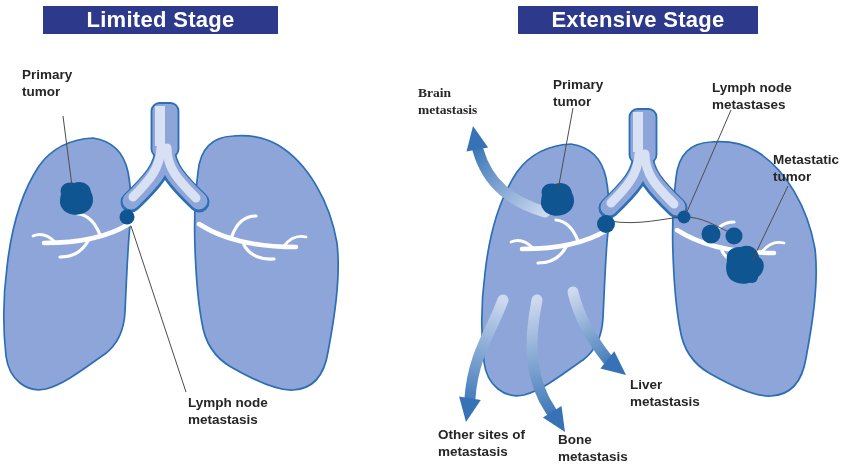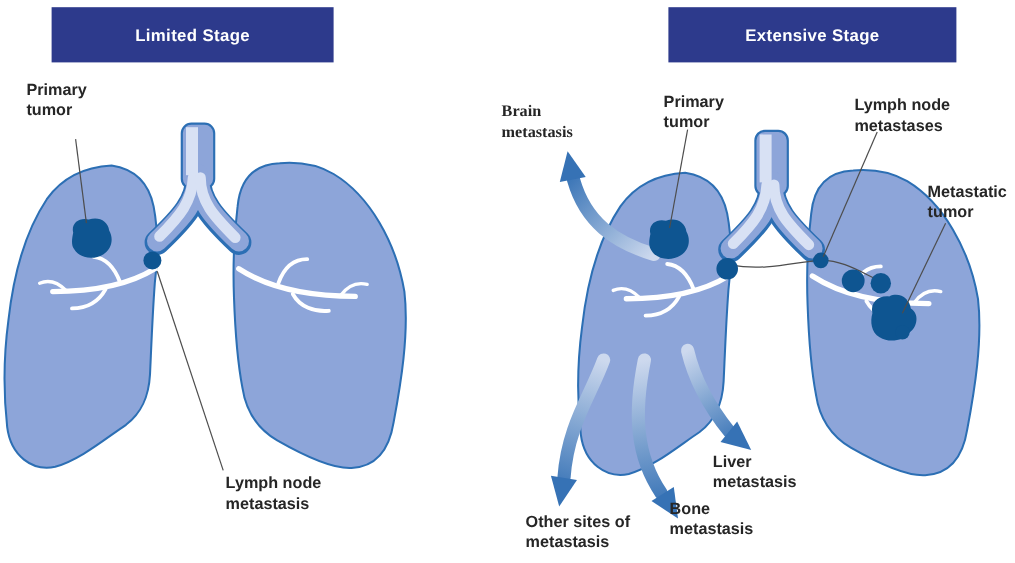--- a/index.html
+++ b/index.html
@@ -2,40 +2,40 @@
 <html style="--header_bg: #2d3a8c; --header_text: #ffffff; --lung_fill: #8da5d9; --lung_outline: #2c6fb4; --airway_light: #d8e1f4; --airway_white: #ffffff; --tumor_fill: #0e5591; --arrow_start: #cdd9ee; --arrow_end: #3672b5; --leader_line: #4d4d4d; --label_text: #262626;"><head>
 <meta charset="utf-8">
 <style>
   html,body{margin:0;padding:0;background:#ffffff;}
   #canvas{
     position:relative;width:846px;height:469px;background:#ffffff;
     font-family:"Liberation Sans",sans-serif;overflow:hidden;
   }
   #diagram-svg{position:absolute;left:0;top:0;}
   .header{
-    position:absolute;top:6px;height:46px;
+    position:absolute;top:6px;height:28px;
     background:var(--header_bg,#2d3a8c);color:var(--header_text,#ffffff);
     display:flex;align-items:center;justify-content:center;
-    font-size:14px;font-weight:700;letter-spacing:.3px;
+    font-size:22px;font-weight:700;letter-spacing:.3px;
   }
   .header-limited{left:43px;width:235px;}
-  .header-extensive{left:518px;width:240px;margin-left:39px;}
+  .header-extensive{left:518px;width:240px;}
   .label{
     position:absolute;color:var(--label_text,#262626);
     font-size:13.5px;font-weight:700;line-height:1.28;white-space:nowrap;
   }
   .label span{display:block;}
   .lbl-primary-l{left:22px;top:66px;}
   .lbl-lymph-l{left:188px;top:394px;}
   .lbl-brain{left:418px;top:84px;font-family:Liberation Serif, serif;}
   .lbl-primary-r{left:553px;top:76px;}
   .lbl-lymphs-r{left:712px;top:79px;}
   .lbl-met{left:773px;top:151px;}
-  .lbl-liver{left:594px;top:376px;}
-  .lbl-bone{left:558px;top:415px;}
+  .lbl-liver{left:630px;top:376px;}
+  .lbl-bone{left:558px;top:431px;}
   .lbl-other{left:438px;top:426px;}
 </style>
 </head>
 <body>
 
 <div id="canvas">
 
   <svg id="diagram-svg" width="846" height="469" viewBox="0 0 846 469" xmlns="http://www.w3.org/2000/svg">
     <defs>
       <linearGradient id="gradBrain" gradientUnits="userSpaceOnUse" x1="545" y1="213" x2="476" y2="142">

